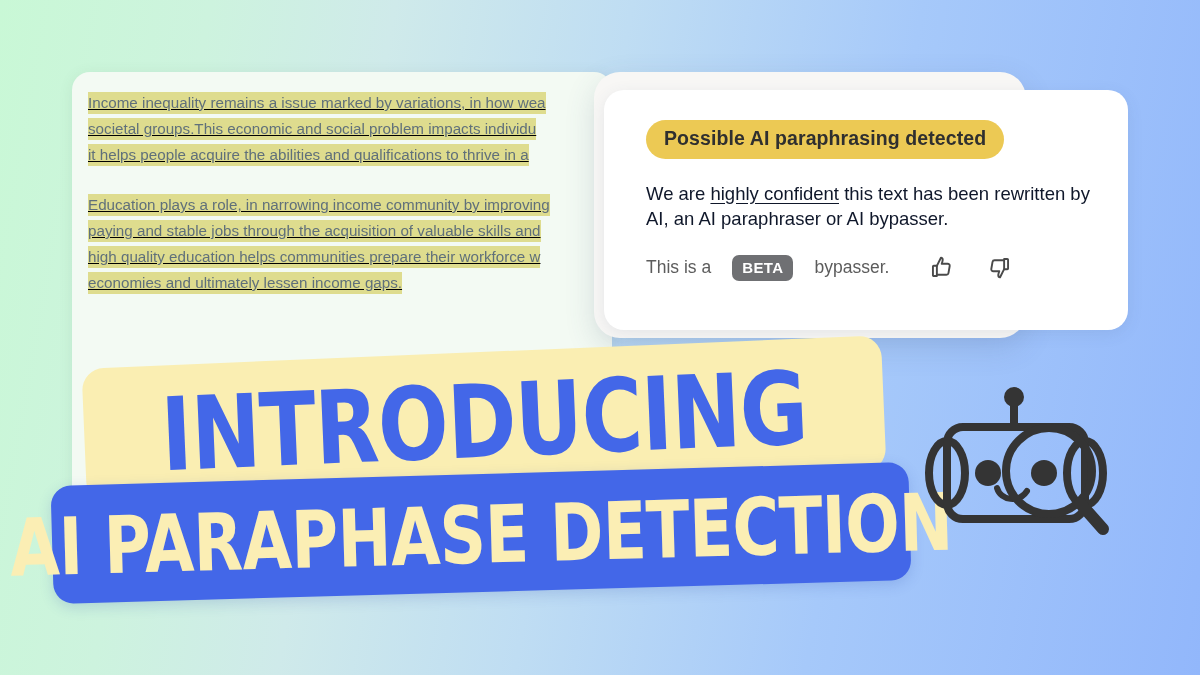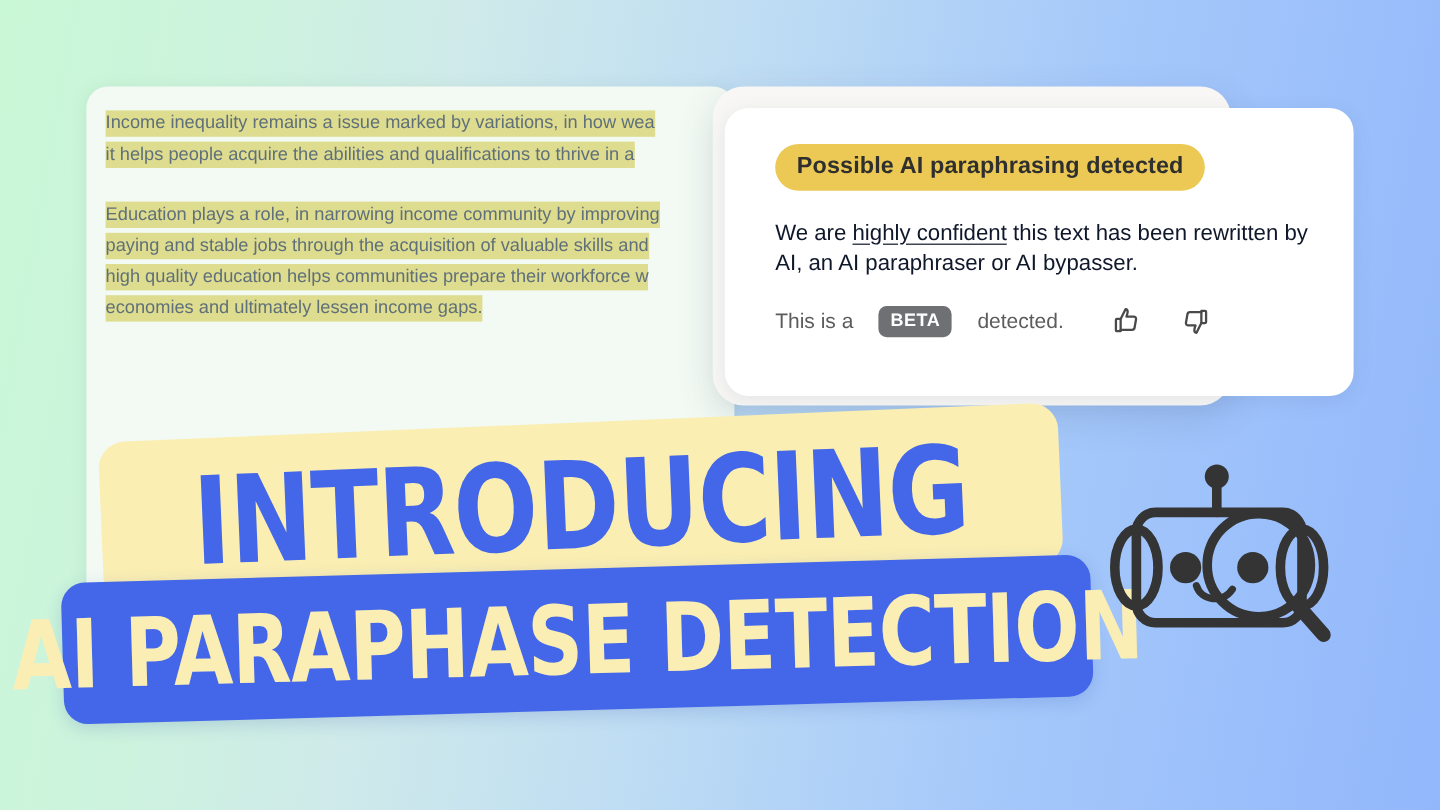--- a/index.html
+++ b/index.html
@@ -12,21 +12,21 @@
   .stage{position:absolute;inset:0;}
 
   
   .doc-panel{
     position:absolute;left:72px;top:72px;width:540px;height:470px;
     background:#f3faf3;border-radius:18px;
     box-shadow:0 2px 14px rgba(80,110,90,.10);
     overflow:hidden;
   }
   .doc-inner{padding:18px 0 0 16px;}
-  .doc-para{margin:0 0 10px 0;}
+  .doc-para{margin:0 0 10px 0;text-decoration:underline;}
   .doc-line{
     display:block;white-space:nowrap;
     font-size:15.2px;line-height:26px;color:#60707a;
     margin-bottom:0px;
   }
   .doc-line span.hl{
     background:#dedc8e;padding:2px 0 3px 0;
     box-decoration-break:clone;-webkit-box-decoration-break:clone;
   }
   .doc-gap{height:14px;}
@@ -101,20 +101,21 @@
 </head>
 <body>
 
 <div class="stage">
 
   <div class="doc-panel">
     <div class="doc-inner">
 
       <div class="doc-para">
         <span class="doc-line"><span class="hl">Income inequality remains a issue marked by variations, in how wea</span></span>
+        <span class="doc-line"><span class="hl">societal groups.This economic and social problem impacts individu</span></span>
         <span class="doc-line"><span class="hl">it helps people acquire the abilities and qualifications to thrive in a</span></span>
       </div>
 
       <div class="doc-gap"></div>
 
       <div class="doc-para">
         <span class="doc-line"><span class="hl">Education plays a role, in narrowing income community by improving</span></span>
         <span class="doc-line"><span class="hl">paying and stable jobs through the acquisition of valuable skills and</span></span>
         <span class="doc-line"><span class="hl">high quality education helps communities prepare their workforce w</span></span>
         <span class="doc-line"><span class="hl">economies and ultimately lessen income gaps.</span></span>
@@ -128,21 +129,21 @@
 
       <div class="alert-pill">Possible AI paraphrasing detected</div>
 
       <div class="popup-body">
         <span>We are </span><u>highly confident</u><span> this text has been rewritten by AI, an AI paraphraser or AI bypasser.</span>
       </div>
 
       <div class="popup-foot">
         <span class="foot-txt">This is a</span>
         <span class="beta-chip">BETA</span>
-        <span class="foot-txt2">detected.</span>
+        <span class="foot-txt2">bypasser.</span>
 
         <span class="tb-btn">
           <svg width="27" height="27" viewBox="0 0 24 24" fill="none" stroke="#4a4a4a" stroke-width="1.7" stroke-linecap="round" stroke-linejoin="round">
             <path d="M7 10.5v9H4.2a.7.7 0 0 1-.7-.7v-7.6a.7.7 0 0 1 .7-.7H7z"></path>
             <path d="M7 10.5l3.6-7.2c.9.1 1.6.9 1.6 1.9 0 .9-.5 2.4-.9 3.5h5.3c1.1 0 2 .9 1.8 2l-1.1 6.3c-.15.9-.95 1.5-1.85 1.5H7"></path>
           </svg>
         </span>
 
         <span class="tb-btn">
           <svg width="27" height="27" viewBox="0 0 24 24" fill="none" stroke="#4a4a4a" stroke-width="1.7" stroke-linecap="round" stroke-linejoin="round">

